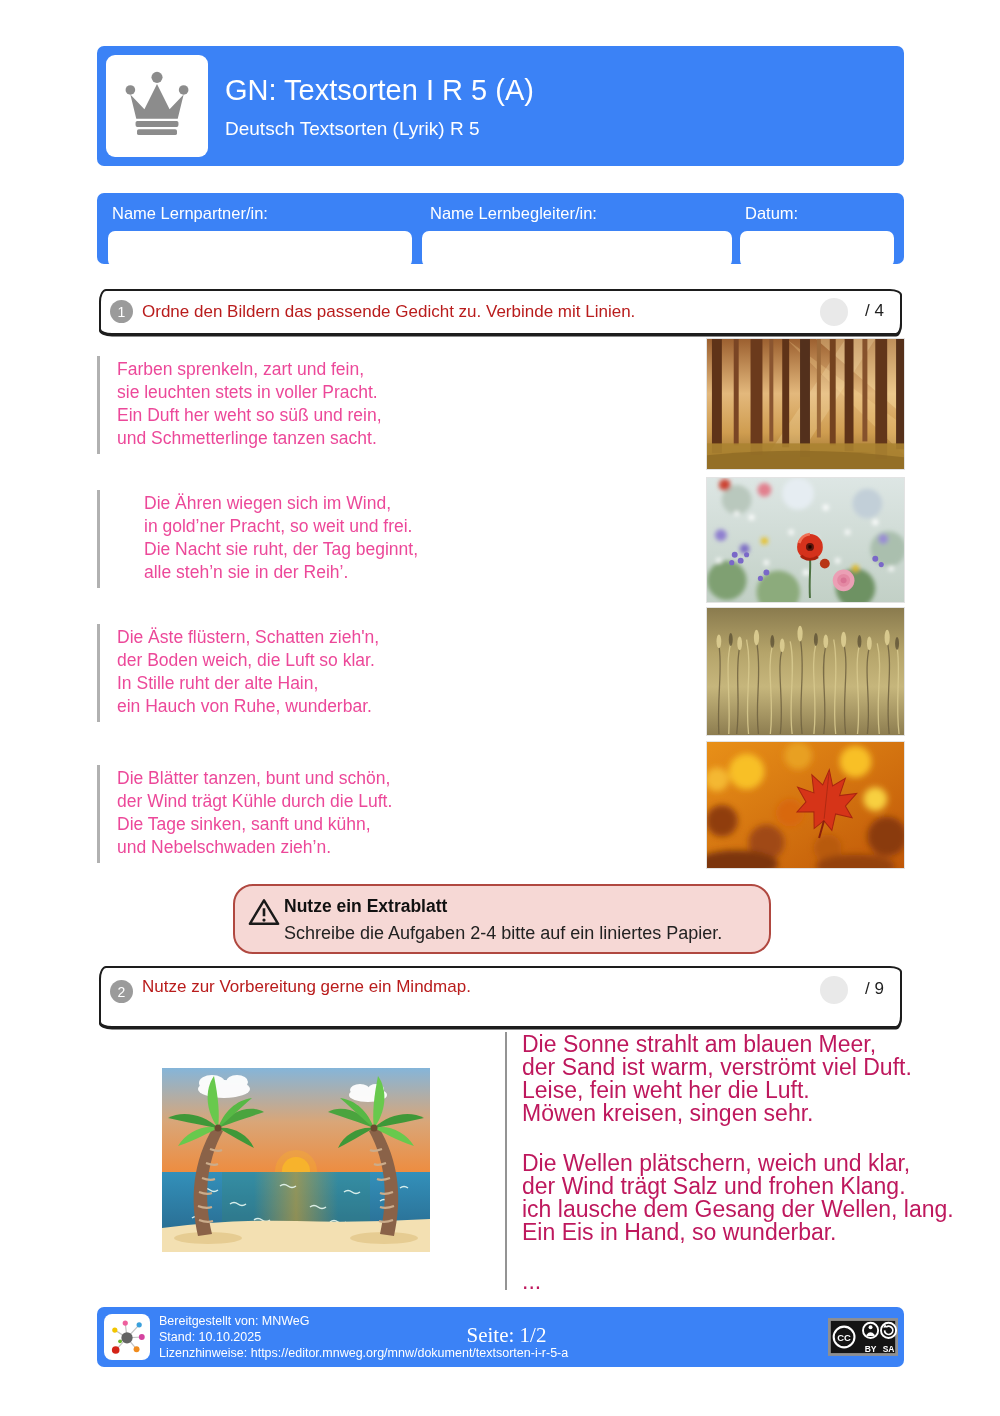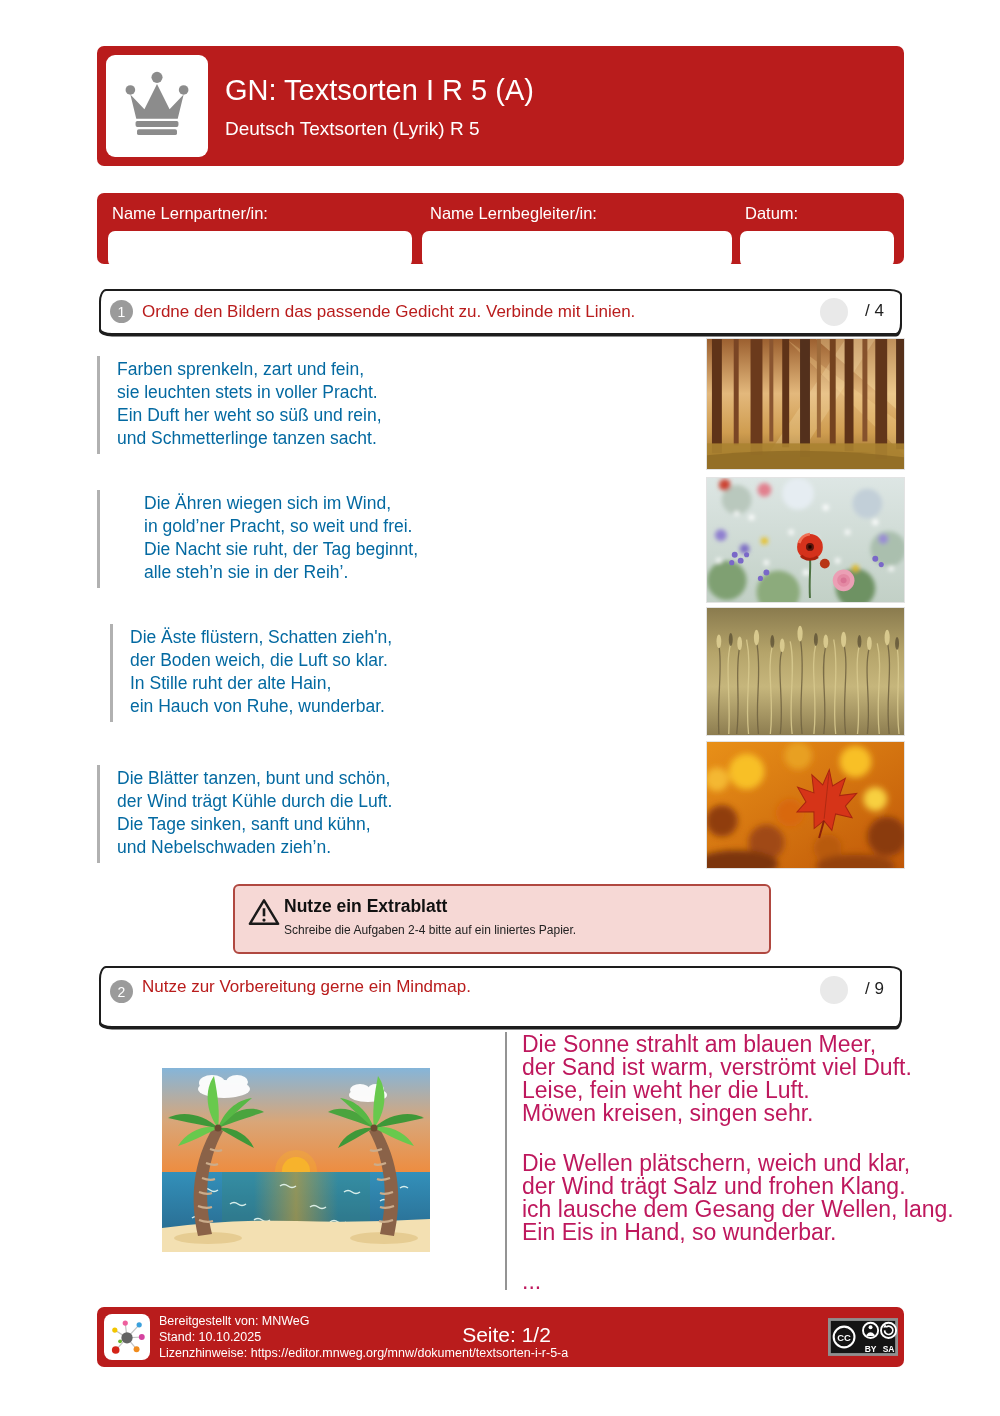--- a/index.html
+++ b/index.html
@@ -1,19 +1,19 @@
 <!DOCTYPE html>
 <html><head>
 <meta charset="utf-8">
 <style>
   html,body{margin:0;padding:0;background:#fff;}
   body{font-family:"Liberation Sans","DejaVu Sans",sans-serif;}
   #page{position:relative;width:1000px;height:1416px;background:#fff;overflow:hidden;}
 
-  .red-panel{position:absolute;background:#b91c1c;border-radius:7px;}
+  .red-panel{position:absolute;background:#3b82f6;border-radius:7px;}
 
   
   #header{left:97px;top:46px;width:807px;height:120px;}
   #logo-box{position:absolute;left:9px;top:9px;width:102px;height:102px;background:#fff;border-radius:9px;display:flex;align-items:center;justify-content:center;}
   #header-title{position:absolute;left:128px;top:26px;color:#fff;font-size:29px;line-height:36px;}
   #header-subtitle{position:absolute;left:128px;top:70px;color:#fff;font-size:19px;line-height:26px;text-align:center;}
 
   
   #name-bar{left:97px;top:193px;width:807px;height:71px;}
   .field-label{position:absolute;top:11px;color:#fff;font-size:16.5px;}
@@ -27,45 +27,45 @@
     color:#fff;font-size:14px;display:flex;align-items:center;justify-content:center;}
   .instr{position:absolute;left:41px;color:#b91c1c;font-size:17px;line-height:23px;}
   .score-circle{position:absolute;width:28px;height:28px;border-radius:50%;background:#e9e9e9;}
   .points{position:absolute;color:#1f1f1f;font-size:17px;}
 
   #task1-box{left:99px;top:289px;width:799px;height:42px;}
   #task2-box{left:99px;top:966px;width:799px;height:58px;}
 
   
   .poem{position:absolute;left:97px;width:560px;border-left:3px solid #b1b1b1;padding:2px 0 4px 17px;
-    color:#0369a1;font-size:17.5px;line-height:23px;}
+    color:#ec4899;font-size:17.5px;line-height:23px;}
   .pimg{position:absolute;left:706px;width:199px;border:1px solid #e3e3e3;box-sizing:border-box;}
   .pimg svg{display:block;width:100%;height:100%;}
 
   
   #warning-box{position:absolute;left:233px;top:884px;width:534px;height:66px;background:#f6d8d5;
-    border:2px solid #b04840;border-radius:6px;}
+    border:2px solid #b04840;border-radius:20px;}
   #warning-icon{position:absolute;left:13px;top:12px;}
   #warning-title{position:absolute;left:49px;top:10px;font-size:17.5px;font-weight:bold;color:#111;}
-  #warning-text{position:absolute;left:49px;top:37px;font-size:12px;color:#222;}
+  #warning-text{position:absolute;left:49px;top:37px;font-size:18px;color:#222;}
 
   
   #beach-art{position:absolute;left:162px;top:1068px;width:268px;height:184px;}
   #beach-art svg{display:block;width:100%;height:100%;}
   #t2-divider{position:absolute;left:505px;top:1032px;width:2px;height:258px;background:#949494;}
   #task2-poem{position:absolute;left:522px;top:1033px;color:#be185d;font-size:23px;line-height:23px;}
   .stanza{margin-bottom:27px;}
   #ellipsis-line{margin-top:-1px;}
 
   
   #footer{left:97px;top:1307px;width:807px;height:60px;}
   #footer-logo{position:absolute;left:7px;top:7px;width:46px;height:46px;background:#fff;border-radius:8px;
     display:flex;align-items:center;justify-content:center;}
   #footer-meta{position:absolute;left:62px;top:6px;color:#fff;font-size:12.5px;line-height:16px;}
-  #footer-page{position:absolute;left:12px;right:0;top:16px;text-align:center;color:#fff;font-size:21px;}
+  #footer-page{position:absolute;left:12px;right:0;top:16px;text-align:center;color:#fff;font-size:21px;font-family:Liberation Serif, serif;}
   #cc-badge{position:absolute;right:6px;top:11px;}
 </style>
 </head>
 <body>
 
 <div id="page">
 
   <div id="header" class="red-panel">
     <div id="logo-box">
       <span>
@@ -106,21 +106,21 @@
     <div>sie leuchten stets in voller Pracht.</div>
     <div>Ein Duft her weht so süß und rein,</div>
     <div>und Schmetterlinge tanzen sacht.</div>
   </div>
   <div class="poem" style="top:490px;padding-left:44px;">
     <div>Die Ähren wiegen sich im Wind,</div>
     <div>in gold’ner Pracht, so weit und frei.</div>
     <div>Die Nacht sie ruht, der Tag beginnt,</div>
     <div>alle steh’n sie in der Reih’.</div>
   </div>
-  <div class="poem" style="top:624px;margin-left:13px;">
+  <div class="poem" style="top:624px;">
     <div>Die Äste flüstern, Schatten zieh'n,</div>
     <div>der Boden weich, die Luft so klar.</div>
     <div>In Stille ruht der alte Hain,</div>
     <div>ein Hauch von Ruhe, wunderbar.</div>
   </div>
   <div class="poem" style="top:765px;">
     <div>Die Blätter tanzen, bunt und schön,</div>
     <div>der Wind trägt Kühle durch die Luft.</div>
     <div>Die Tage sinken, sanft und kühn,</div>
     <div>und Nebelschwaden zieh’n.</div>

